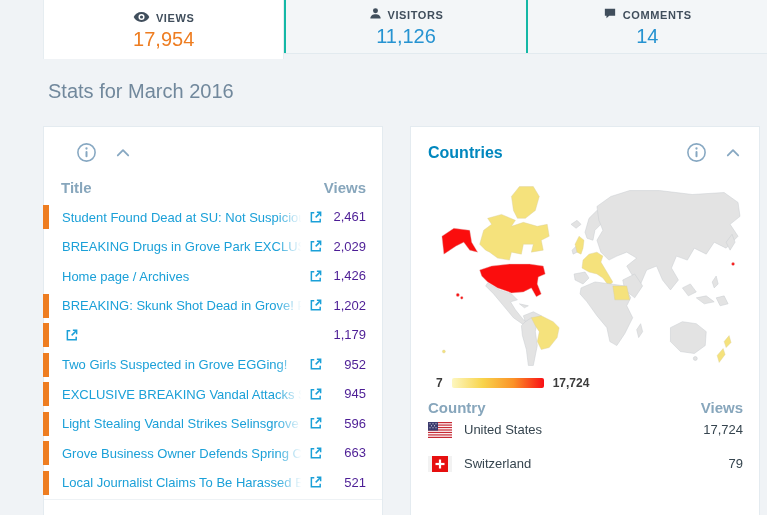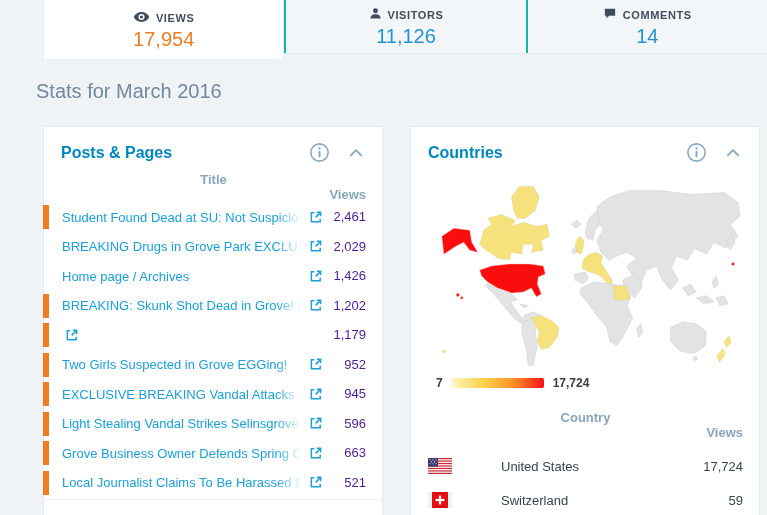--- a/index.html
+++ b/index.html
@@ -25,36 +25,36 @@
     background:#fff; height:59px; z-index:2; position:relative;
     border-left:1px solid #e6edf1; border-right:1px solid #e6edf1;
   }
   .tab-top { display:flex; align-items:center; gap:6px;
     font-size:11px; font-weight:700; letter-spacing:.6px; color:#404e5c; }
   .tab-top svg { color:#404e5c; }
   .tab-value { font-size:20px; color:#2693d1; line-height:1; }
   .tab.active .tab-value { color:#ee7d21; }
 
   
-  .page-title { position:absolute; left:36px; top:80px;
+  .page-title { position:absolute; left:48px; top:80px;
     font-size:20px; font-weight:400; color:#71889c;text-align:center; }
 
   
   .panel { position:absolute; top:126px; background:#fff;
     border:1px solid #e4ebf0; }
   .panel-posts     { left:43px;  width:340px; height:398px; }
   .panel-countries { left:410px; width:350px; height:398px; }
 
   .panel-head { display:flex; align-items:center; padding:15px 16px 9px 17px; }
   .panel-title { flex:1; font-size:16px; font-weight:700; color:#0087be; }
   .icon-btn { margin-left:15px; color:#87a8c2; width:21px; height:21px;
     display:flex; align-items:center; justify-content:center; cursor:pointer; }
 
   .table-head { display:flex; align-items:center; padding:0 16px 0 17px;
-    height:30px; font-size:13px; font-weight:700; color:#87a6bc;flex-direction:column; }
+    height:30px; font-size:15px; font-weight:700; color:#87a6bc; }
   .table-head .col-right { margin-left:auto; }
 
   
   .post-row { position:relative; display:flex; align-items:center;
     height:29.5px; padding:0 16px 0 18px; }
   .bar { position:absolute; left:-1px; top:3px; width:6px; height:24px;
     background:#ee7d21; }
   .title-wrap { position:relative; display:block; width:244px;
     overflow:hidden; white-space:nowrap; }
   .post-title { font-size:13px; color:#1ba0d8; cursor:pointer; }
@@ -63,22 +63,22 @@
   .ext { margin-left:3px; color:#1ba0d8; cursor:pointer; display:flex; }
   .post-views { margin-left:auto; font-size:13px; color:#4c1d95; }
   .rows-divider { border-top:1px solid #eef2f5; margin:2px 0 0 0; }
 
   
   .map-wrap { margin:8px 15px 0 15px; }
   .legend { display:flex; align-items:center; gap:9px; margin:2px 0 0 25px;
     font-size:12px; font-weight:700; color:#3c3c3c; }
   .legend-bar { width:92px; height:10px; border-radius:2px;
     background:linear-gradient(90deg,#fdf7c0,#f8d44c,#fb9227,#f90f15); }
-  .countries-table-head { margin-top:20px; }
-  .country-row { display:flex; align-items:flex-end; height:34px; padding:0 16px 0 17px;gap:37px; }
+  .countries-table-head { margin-top:2px; }
+  .country-row { display:flex; align-items:flex-start; height:34px; padding:0 16px 0 17px; }
   .flag { display:flex; width:24px; height:16px; }
   .cname { margin-left:12px; font-size:13px; color:#36454f; }
   .cviews { margin-left:auto; font-size:13px; color:#36454f; }
 
   
   .sea   { fill:#ffffff; }
   .land  { fill:#e3e3e3; stroke:#c9cdd0; stroke-width:0.5; }
   .c-red { fill:#fb0d0d; stroke:#e0b4b4; stroke-width:0.4; }
   .c-yel { fill:#f5e27c; stroke:#d8cf9e; stroke-width:0.4; }
 </style>
@@ -125,21 +125,20 @@
       <span>COMMENTS</span>
     </div>
     <div class="tab-value">14</div>
   </div>
 </div>
 
 <div class="page-title">Stats for March 2016</div>
 
 <div class="panel panel-posts">
   <div class="panel-head">
-    <div class="panel-title">Posts &amp; Pages</div>
     <span class="icon-btn">
       <svg width="21" height="21" viewBox="0 0 20 20">
           <circle cx="10" cy="10" r="8.2" fill="none" stroke="currentColor" stroke-width="1.5"></circle>
           <circle cx="10" cy="6.2" r="1.1" fill="currentColor"></circle>
           <rect x="9.05" y="8.6" width="1.9" height="6" rx="0.95" fill="currentColor"></rect>
         </svg>
     </span>
     <span class="icon-btn">
       <svg width="16" height="16" viewBox="0 0 20 20">
           <path d="M3.5 13l6.5-6.5 6.5 6.5" fill="none" stroke="currentColor" stroke-width="2.3" stroke-linecap="round" stroke-linejoin="round"></path>
@@ -392,21 +391,21 @@
   <div class="country-row">
     <span class="flag">
       <svg width="24" height="16" viewBox="0 0 24 16">
           <rect width="24" height="16" fill="#f2f2f2"></rect>
           <rect x="4" width="16" height="16" fill="#e60f0f"></rect>
           <rect x="10.9" y="3.5" width="2.2" height="9" fill="#fff"></rect>
           <rect x="7.5" y="6.9" width="9" height="2.2" fill="#fff"></rect>
         </svg>
     </span>
     <span class="cname">Switzerland</span>
-    <span class="cviews">59</span>
+    <span class="cviews">79</span>
   </div>
 
   <div class="country-row">
     
     
     
   </div>
 </div>
 
 </body></html>

